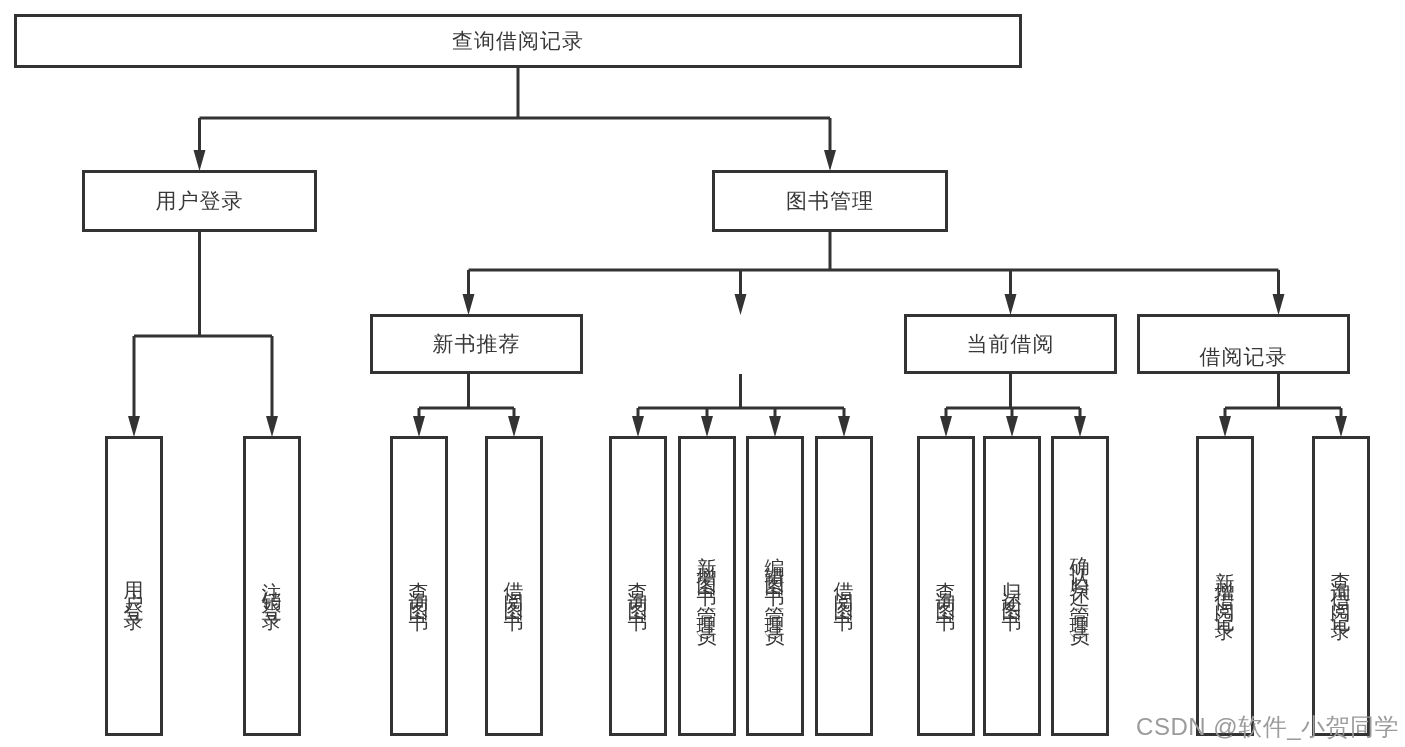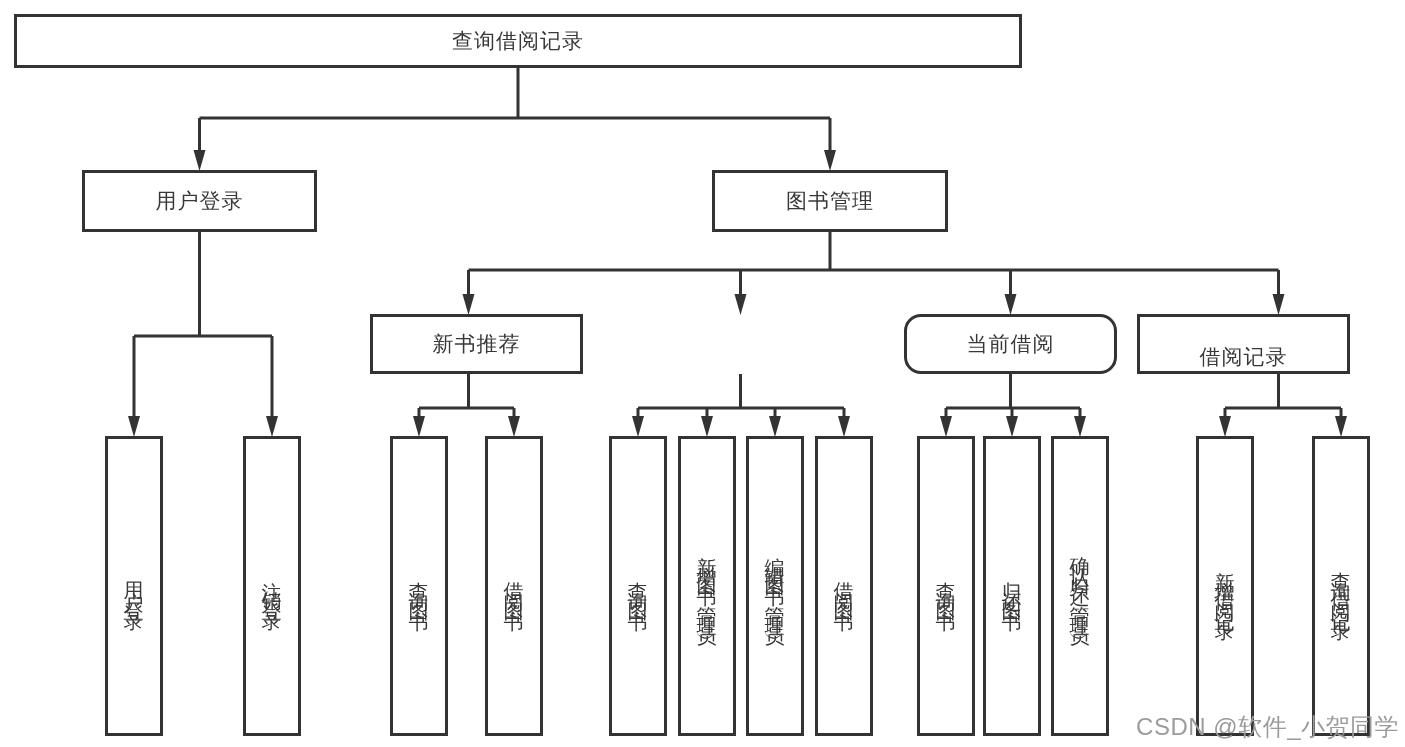--- a/index.html
+++ b/index.html
@@ -142,21 +142,21 @@
   <div class="node lvl2" style="left:82px; width:235px;">
     <span>用户登录</span>
   </div>
   <div class="node lvl2" style="left:712px; width:236px;">
     <span>图书管理</span>
   </div>
 
   <div class="node lvl3" style="left:362px;margin-left:8px;">
     <span>新书推荐</span>
   </div>
-  <div class="node lvl3" style="left:904px;border-radius:17px;">
+  <div class="node lvl3" style="left:904px;">
     <span>当前借阅</span>
   </div>
   <div class="node lvl3" style="left:1137px;align-items:flex-end;">
     <span>借阅记录</span>
   </div>
 
   <div class="node leaf" style="left:105px;">
     <span>用户登录</span>
   </div>
   <div class="node leaf" style="left:243px;">

